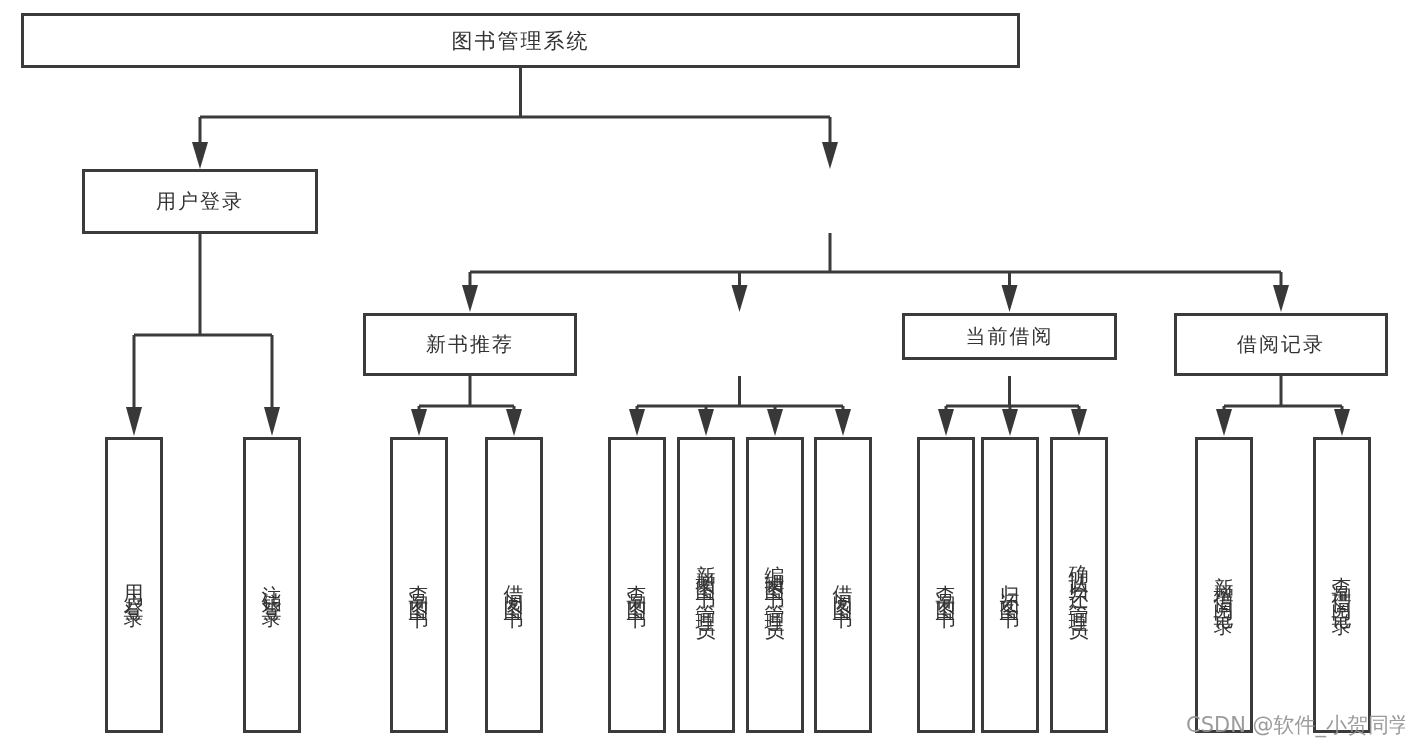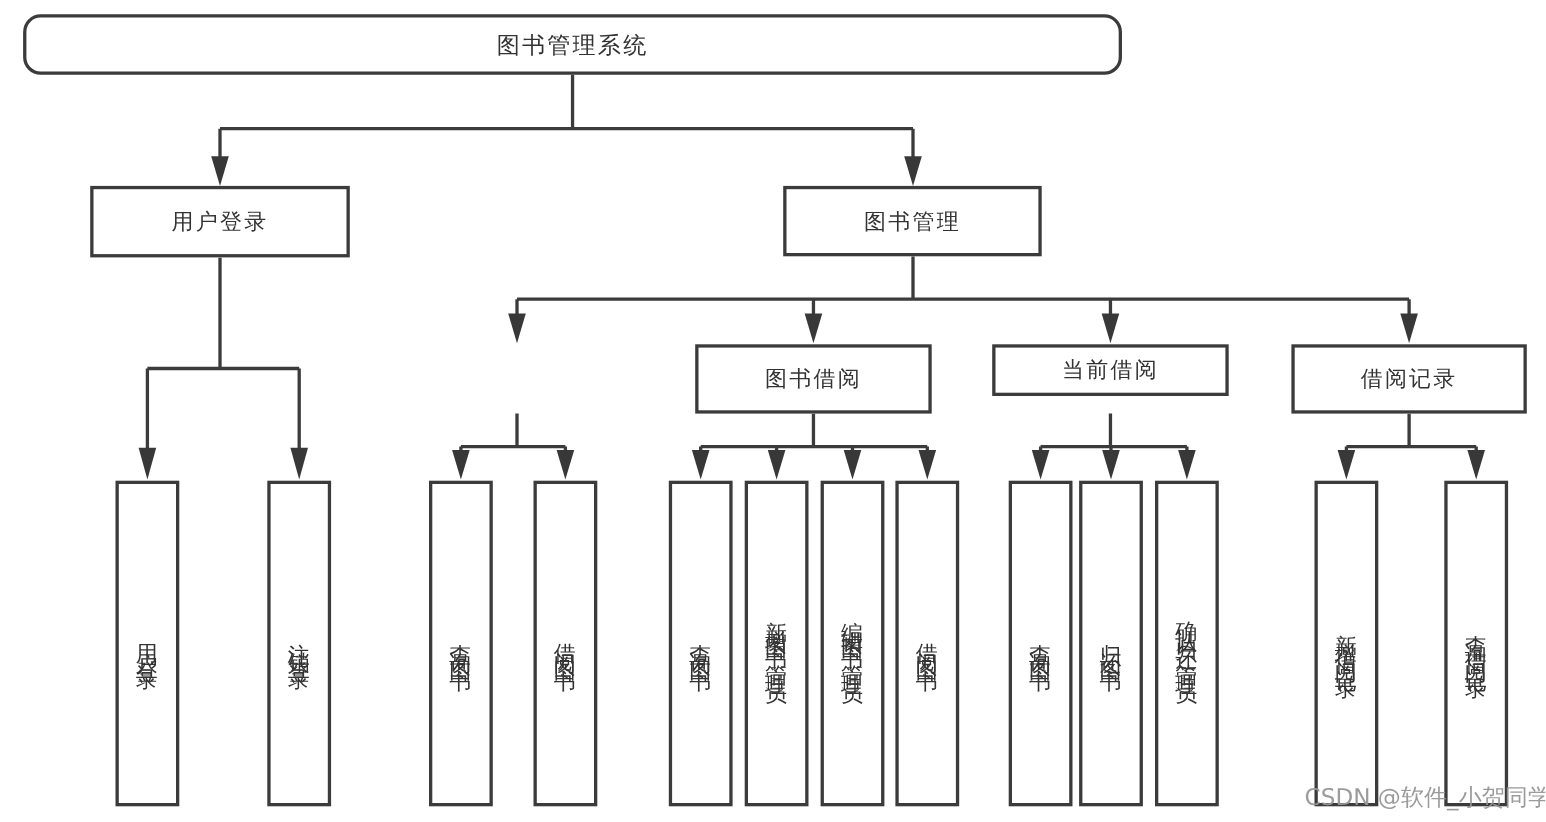--- a/index.html
+++ b/index.html
@@ -17,21 +17,21 @@
   }
   .vbox{
     position:absolute;box-sizing:border-box;background:#ffffff;
     border:3px solid #3b3b3b;display:flex;align-items:center;justify-content:center;
     top:437px;width:58px;height:296px;
   }
   .vbox .vtext{
     writing-mode:vertical-rl;text-orientation:mixed;
     font-size:20px;line-height:1;letter-spacing:8px;color:#333333;white-space:nowrap;
   }
-  .root{left:21px;top:13px;width:999px;height:55px;font-size:21px;border-radius:16px;}
+  .root{left:21px;top:13px;width:999px;height:55px;font-size:21px;}
   .n-user-login{left:82px;top:169px;width:236px;height:65px;}
   .n-book-mgmt{left:712px;top:169px;width:235px;height:64px;}
   .n-new-book{left:363px;top:313px;width:214px;height:63px;}
   .n-book-borrow{left:632px;top:313px;width:215px;height:63px;}
   .n-cur-borrow{left:902px;top:313px;width:215px;height:47px;}
   .n-records{left:1174px;top:313px;width:214px;height:63px;}
   .l1{left:105px;} .l2{left:243px;} .l3{left:390px;} .l4{left:485px;}
   .l5{left:608px;} .l6{left:677px;} .l7{left:746px;} .l8{left:814px;}
   .l9{left:917px;} .l10{left:981px;} .l11{left:1050px;}
   .l12{left:1195px;} .l13{left:1313px;}
@@ -95,26 +95,23 @@
     </g>
   </svg>
 
   <div class="hbox root">
     <span>图书管理系统</span>
   </div>
 
   <div class="hbox n-user-login">
     <span>用户登录</span>
   </div>
-  <div class="hbox n-book-mgmt">
-    <span>图书管理</span>
-  </div>
 
-  <div class="hbox n-book-borrow">
-    <span>图书借阅</span>
+  <div class="hbox n-new-book">
+    <span>新书推荐</span>
   </div>
   <div class="hbox n-cur-borrow">
     <span>当前借阅</span>
   </div>
   <div class="hbox n-records">
     <span>借阅记录</span>
   </div>
 
   <div class="vbox l1">
     <span class="vtext">用户登录</span>

